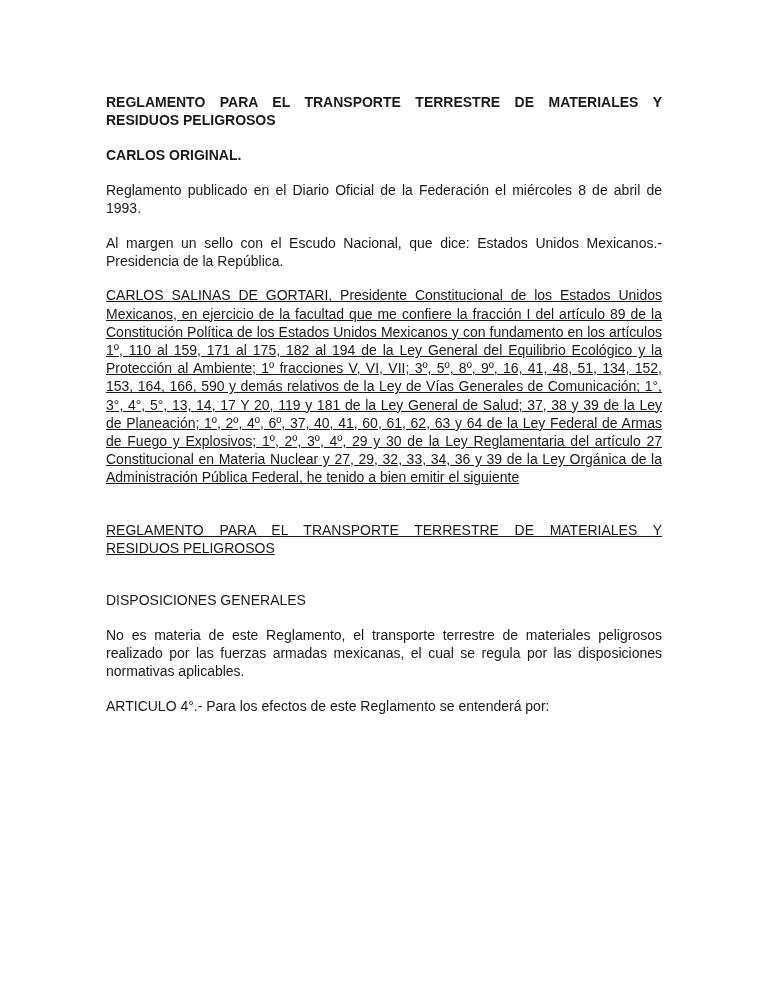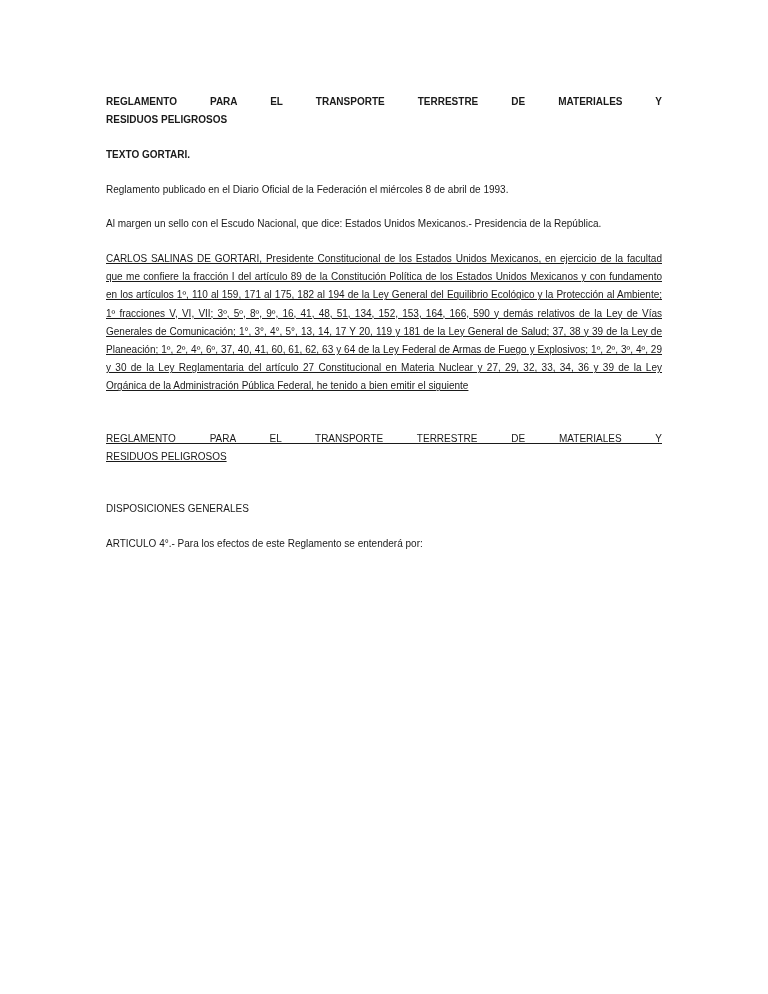--- a/index.html
+++ b/index.html
@@ -13,21 +13,21 @@
       overflow: hidden;
       position: relative;
       font-family: "Liberation Sans", sans-serif;
       color: #1a1a1a;
     }
     .page {
       position: absolute;
       left: 106px;
       top: 93px;
       width: 556px;
-      font-size: 10px;
+      font-size: 14px;
       line-height: 18.2px;
     }
     .para {
       margin: 0 0 16.5px 0;
       text-align: justify;
     }
     .bold {
       font-weight: bold;
     }
     .gap-large {
@@ -45,34 +45,35 @@
 </head>
 <body>
 
 <div class="page">
 
   <div class="para bold">
     <span class="line justify-last">REGLAMENTO PARA EL TRANSPORTE TERRESTRE DE MATERIALES Y</span>
     <span class="line">RESIDUOS PELIGROSOS</span>
   </div>
 
-  <p class="para bold">TEXTO GORTARI.</p>
+  <p class="para bold">CARLOS ORIGINAL.</p>
 
   <p class="para">Reglamento publicado en el Diario Oficial de la Federación el miércoles 8 de abril de 1993.</p>
 
   <p class="para">Al margen un sello con el Escudo Nacional, que dice: Estados Unidos Mexicanos.- Presidencia de la República.</p>
 
   <p class="para gap-large">CARLOS SALINAS DE GORTARI, Presidente Constitucional de los Estados Unidos Mexicanos, en ejercicio de la facultad que me confiere la fracción I del artículo 89 de la Constitución Política de los Estados Unidos Mexicanos y con fundamento en los artículos 1º, 110 al 159, 171 al 175, 182 al 194 de la Ley General del Equilibrio Ecológico y la Protección al Ambiente; 1º fracciones V, VI, VII; 3º, 5º, 8º, 9º, 16, 41, 48, 51, 134, 152, 153, 164, 166, 590 y demás relativos de la Ley de Vías Generales de Comunicación; 1°, 3°, 4°, 5°, 13, 14, 17 Y 20, 119 y 181 de la Ley General de Salud; 37, 38 y 39 de la Ley de Planeación; 1º, 2º, 4º, 6º, 37, 40, 41, 60, 61, 62, 63 y 64 de la Ley Federal de Armas de Fuego y Explosivos; 1º, 2º, 3º, 4º, 29 y 30 de la Ley Reglamentaria del artículo 27 Constitucional en Materia Nuclear y 27, 29, 32, 33, 34, 36 y 39 de la Ley Orgánica de la Administración Pública Federal, he tenido a bien emitir el siguiente</p>
 
   <div class="para gap-large">
     <span class="line justify-last">REGLAMENTO PARA EL TRANSPORTE TERRESTRE DE MATERIALES Y</span>
     <span class="line">RESIDUOS PELIGROSOS</span>
   </div>
 
 
   <p class="para">DISPOSICIONES GENERALES</p>
 
 
+  <p class="para">No es materia de este Reglamento, el transporte terrestre de materiales peligrosos realizado por las fuerzas armadas mexicanas, el cual se regula por las disposiciones normativas aplicables.</p>
 
   <p class="para">ARTICULO 4°.- Para los efectos de este Reglamento se entenderá por:</p>
 
 
 </div>
 
 </body></html>

